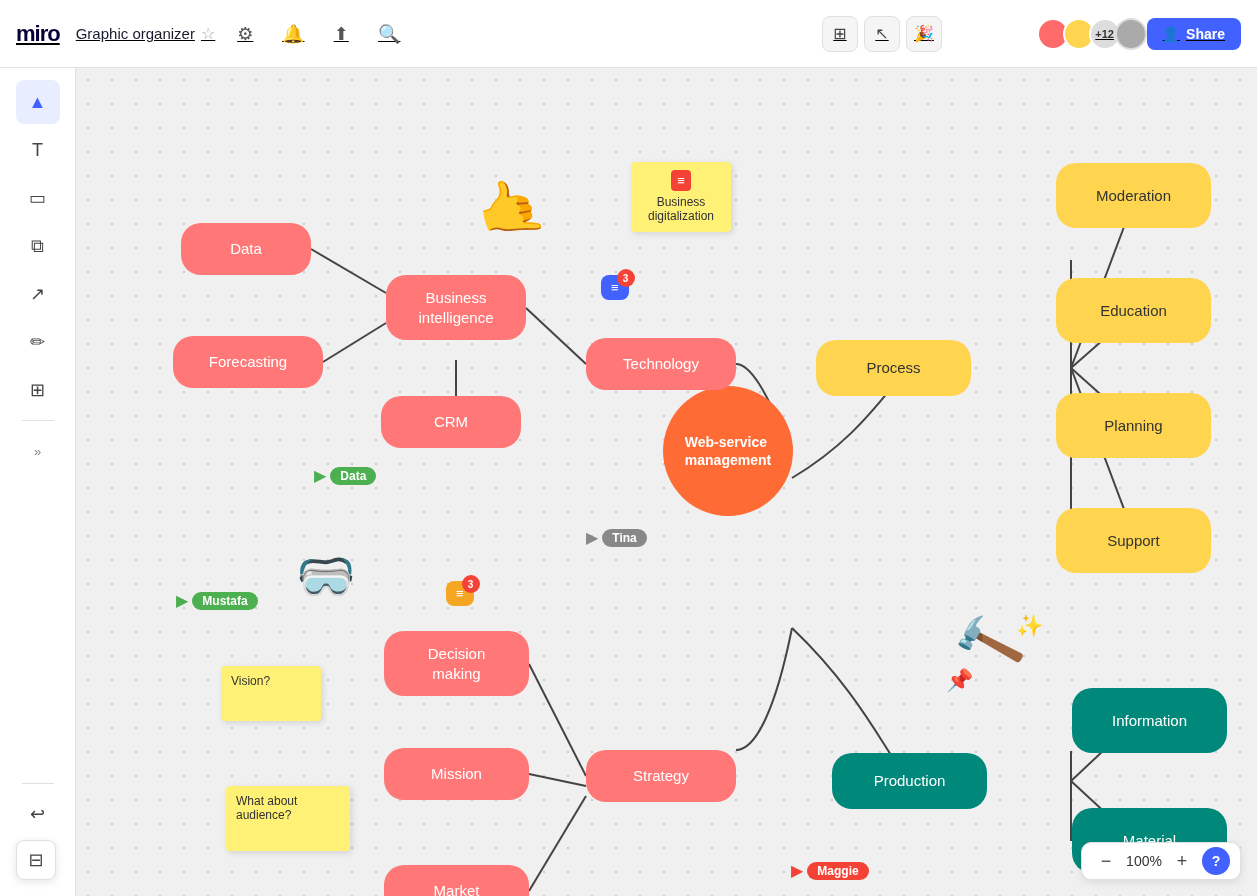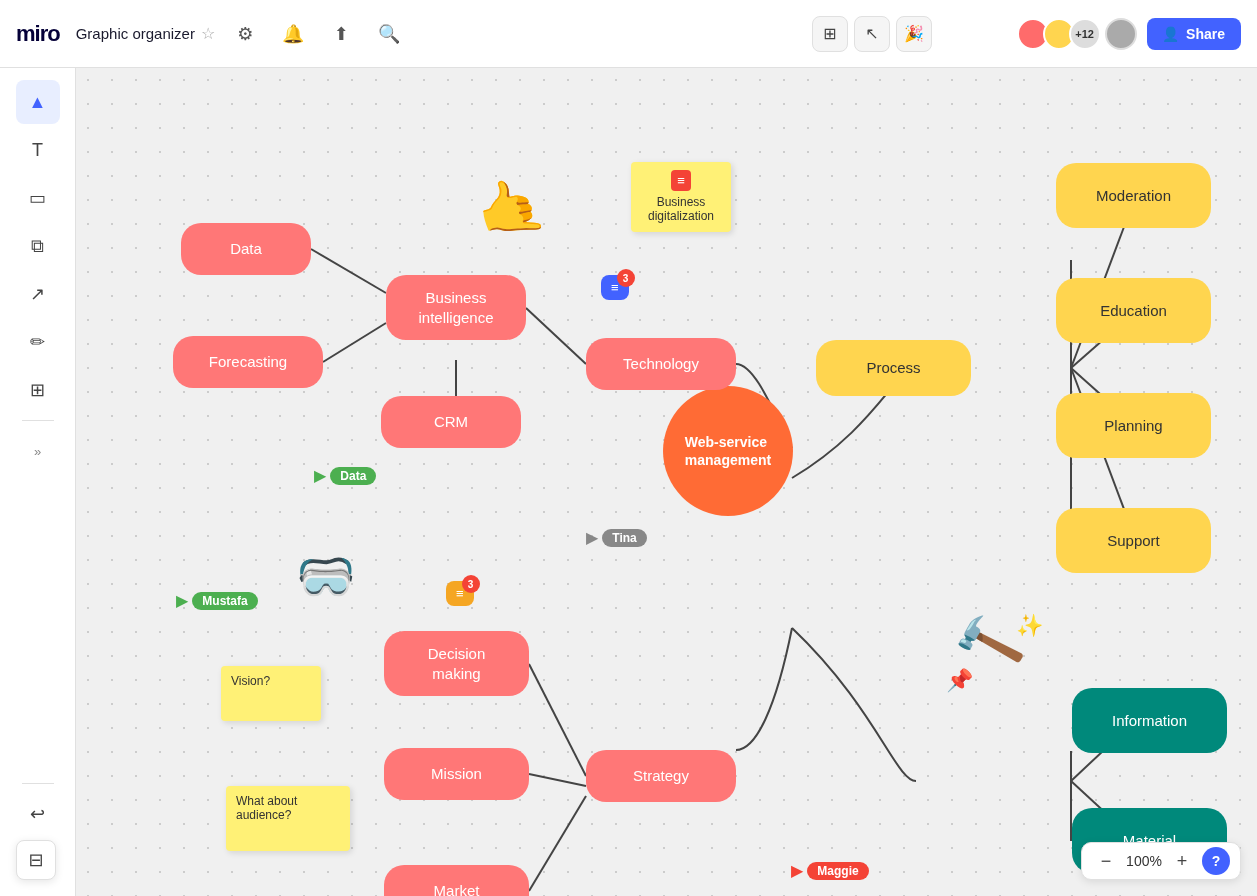--- a/index.html
+++ b/index.html
@@ -2,28 +2,28 @@
 <html><head>
   <meta charset="utf-8">
   <style>
     * { box-sizing: border-box; margin: 0; padding: 0; }
     body { font-family: -apple-system, BlinkMacSystemFont, 'Segoe UI', sans-serif; background: #f0f0f0; width: 1257px; height: 896px; overflow: hidden; position: relative; }
 
     
     #topbar {
       position: absolute; top: 0; left: 0; right: 0; height: 68px;
       background: #fff; border-bottom: 1px solid #e0e0e0;
-      display: flex; align-items: center; padding: 18px 16px; gap: 12px; z-index: 100;
+      display: flex; align-items: center; padding: 18px 16px; gap: 12px; z-index: 100; text-decoration: underline;
     }
     .miro-logo { font-weight: 900; font-size: 22px; color: #050038; letter-spacing: -1px; }
     .title-area { display: flex; align-items: center; gap: 6px; margin-left: 4px; }
     .title-text { font-size: 15px; font-weight: 500; color: #1a1a2e; }
     .star-icon { font-size: 16px; color: #aaa; cursor: pointer; }
     .toolbar-icon { width: 36px; height: 36px; display: flex; align-items: center; justify-content: center; border-radius: 8px; cursor: pointer; color: #555; font-size: 18px; }
-    .top-right { margin-left: auto; display: flex; align-items: center; gap: 10px; }
+    .top-right { margin-left: auto; display: flex; align-items: center; }
     .avatar-group { display: flex; align-items: center; }
     .avatar { width: 32px; height: 32px; border-radius: 50%; border: 2px solid #fff; margin-left: -6px; font-size: 11px; display: flex; align-items: center; justify-content: center; font-weight: 600; }
     .avatar:first-child { margin-left: 0; }
     .avatar-count { background: #ddd; color: #333; }
     .share-btn { background: #4262ff; color: #fff; border: none; border-radius: 8px; padding: 8px 16px; font-size: 14px; font-weight: 600; cursor: pointer; display: flex; align-items: center; gap: 6px; }
     .top-mid { display: flex; align-items: center; gap: 6px; margin-left: auto; }
     .top-icon-btn { width: 36px; height: 36px; background: #f5f5f5; border: 1px solid #e0e0e0; border-radius: 8px; display: flex; align-items: center; justify-content: center; cursor: pointer; font-size: 16px; color: #444; }
 
     
     #lefttool {
@@ -240,20 +240,23 @@
   </div>
 
   <div class="node node-pink" style="left:308px; top:797px; width:145px; height:52px;">
     <span>Market</span>
   </div>
 
   <div class="node node-pink" style="left:510px; top:682px; width:150px; height:52px;">
     <span>Strategy</span>
   </div>
 
+  <div class="node node-green" style="left:740px; top:685px; width:155px; height:56px;">
+    <span>Production</span>
+  </div>
 
   <div class="node node-green" style="left:980px; top:620px; width:155px; height:65px;">
     <span>Information</span>
   </div>
 
   <div class="node node-green" style="left:980px; top:740px; width:155px; height:65px;">
     <span>Material</span>
   </div>
 
   <div class="sticky sticky-yellow" style="left:555px; top:94px; width:100px; min-height:70px; display:flex; flex-direction:column; align-items:center; gap:4px;">

